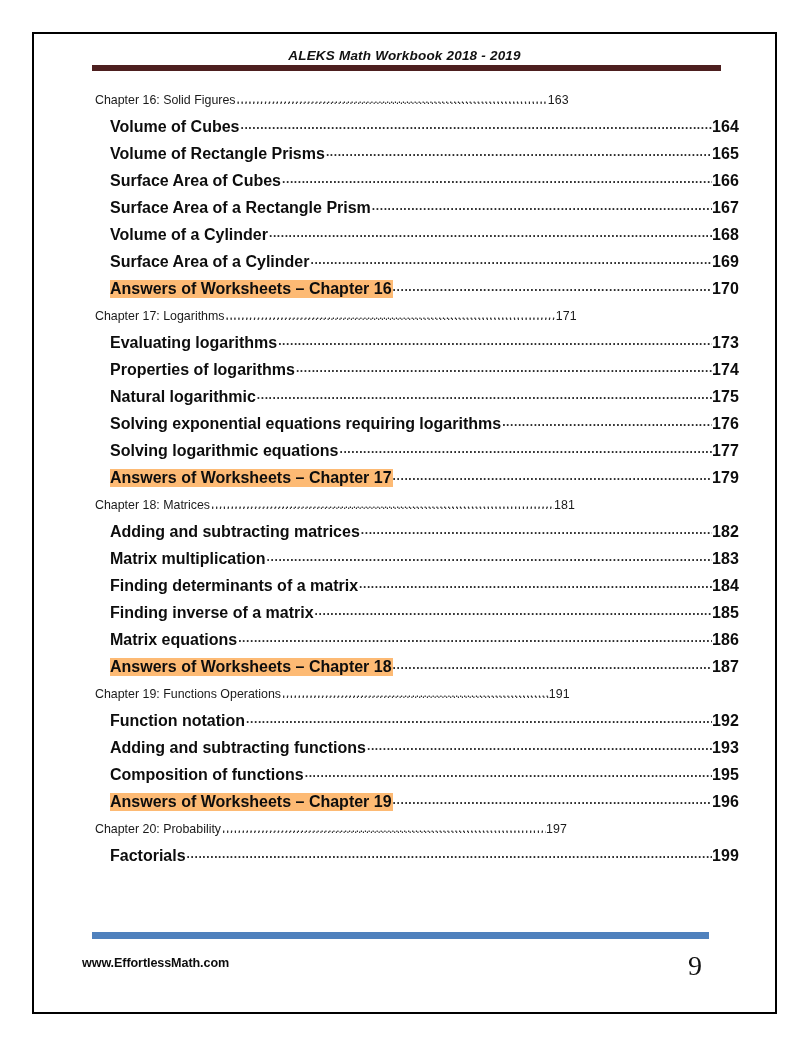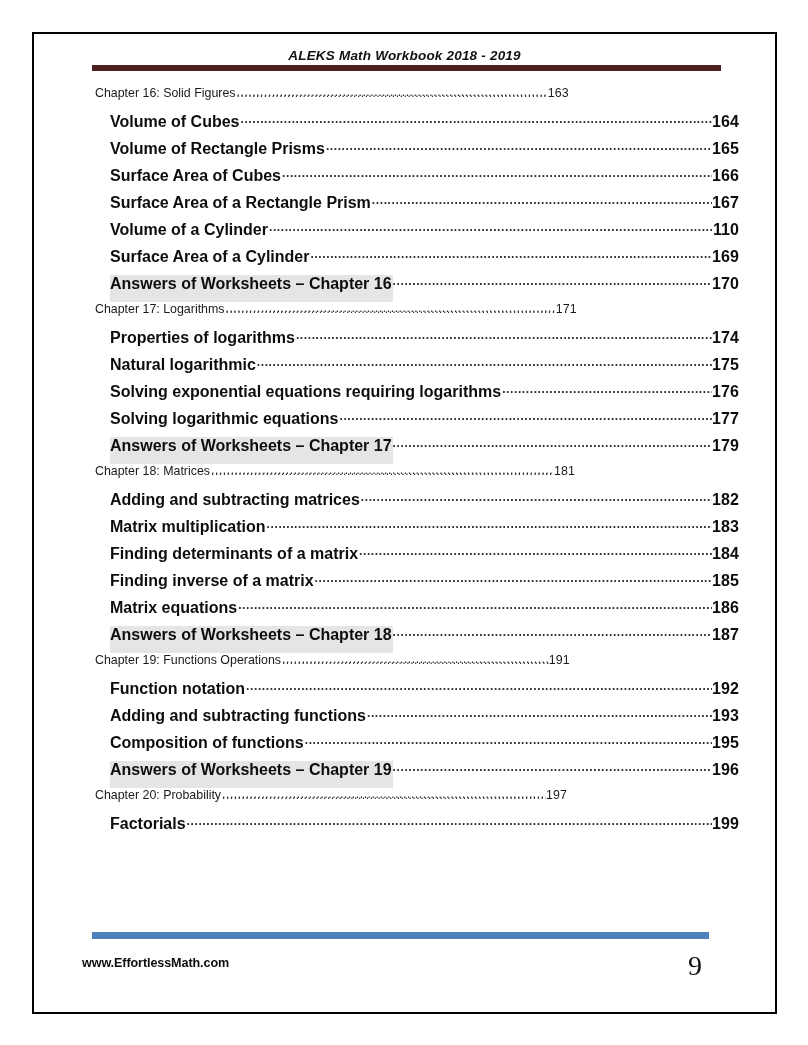--- a/index.html
+++ b/index.html
@@ -71,20 +71,21 @@
     position: absolute;
     left: 0;
     right: 0;
     top: 52px;
   }
 
   .toc-row {
     position: relative;
     height: 27px;
     display: flex;
+    align-items: center;
     white-space: nowrap;
     overflow: hidden;
   }
 
   
   .toc-row.lvl-chapter {
     padding-left: 61px;
     padding-right: 0;
     font-size: 12.4px;
     font-weight: normal;
@@ -97,21 +98,21 @@
     font-size: 16px;
     font-weight: bold;
     color: #0d0d0d;
   }
 
   .entry-label {
     flex: 0 0 auto;
     padding-right: 1px;
   }
   .entry-label.hl {
-    background: #e5e5e5;
+    background: #fdba74;
   }
 
   .leader {
     flex: 1 1 auto;
     overflow: hidden;
     min-width: 10px;
     position: relative;
     height: 1em;
   }
   .leader::before {
@@ -214,38 +215,43 @@
             <span class="entry-page">166</span>
           </div>
           <div class="toc-row lvl-sub">
             <span class="entry-label">Surface Area of a Rectangle Prism</span>
             <span class="leader"></span>
             <span class="entry-page">167</span>
           </div>
           <div class="toc-row lvl-sub">
             <span class="entry-label">Volume of a Cylinder</span>
             <span class="leader"></span>
-            <span class="entry-page">110</span>
+            <span class="entry-page">168</span>
           </div>
           <div class="toc-row lvl-sub">
             <span class="entry-label">Surface Area of a Cylinder</span>
             <span class="leader"></span>
             <span class="entry-page">169</span>
           </div>
           <div class="toc-row lvl-sub">
             <span class="entry-label hl">Answers of Worksheets – Chapter 16</span>
             <span class="leader"></span>
             <span class="entry-page">170</span>
           </div>
           <div class="toc-row lvl-chapter">
             <span class="entry-label">Chapter 17: Logarithms</span>
             <span class="leader"><span class="leader-fixed" style="width: 330.3px;">.......................................................................................................................................................................................................</span></span>
             <span class="entry-page">171</span>
           </div>
           <div class="toc-row lvl-sub">
+            <span class="entry-label">Evaluating logarithms</span>
+            <span class="leader"></span>
+            <span class="entry-page">173</span>
+          </div>
+          <div class="toc-row lvl-sub">
             <span class="entry-label">Properties of logarithms</span>
             <span class="leader"></span>
             <span class="entry-page">174</span>
           </div>
           <div class="toc-row lvl-sub">
             <span class="entry-label">Natural logarithmic</span>
             <span class="leader"></span>
             <span class="entry-page">175</span>
           </div>
           <div class="toc-row lvl-sub">

